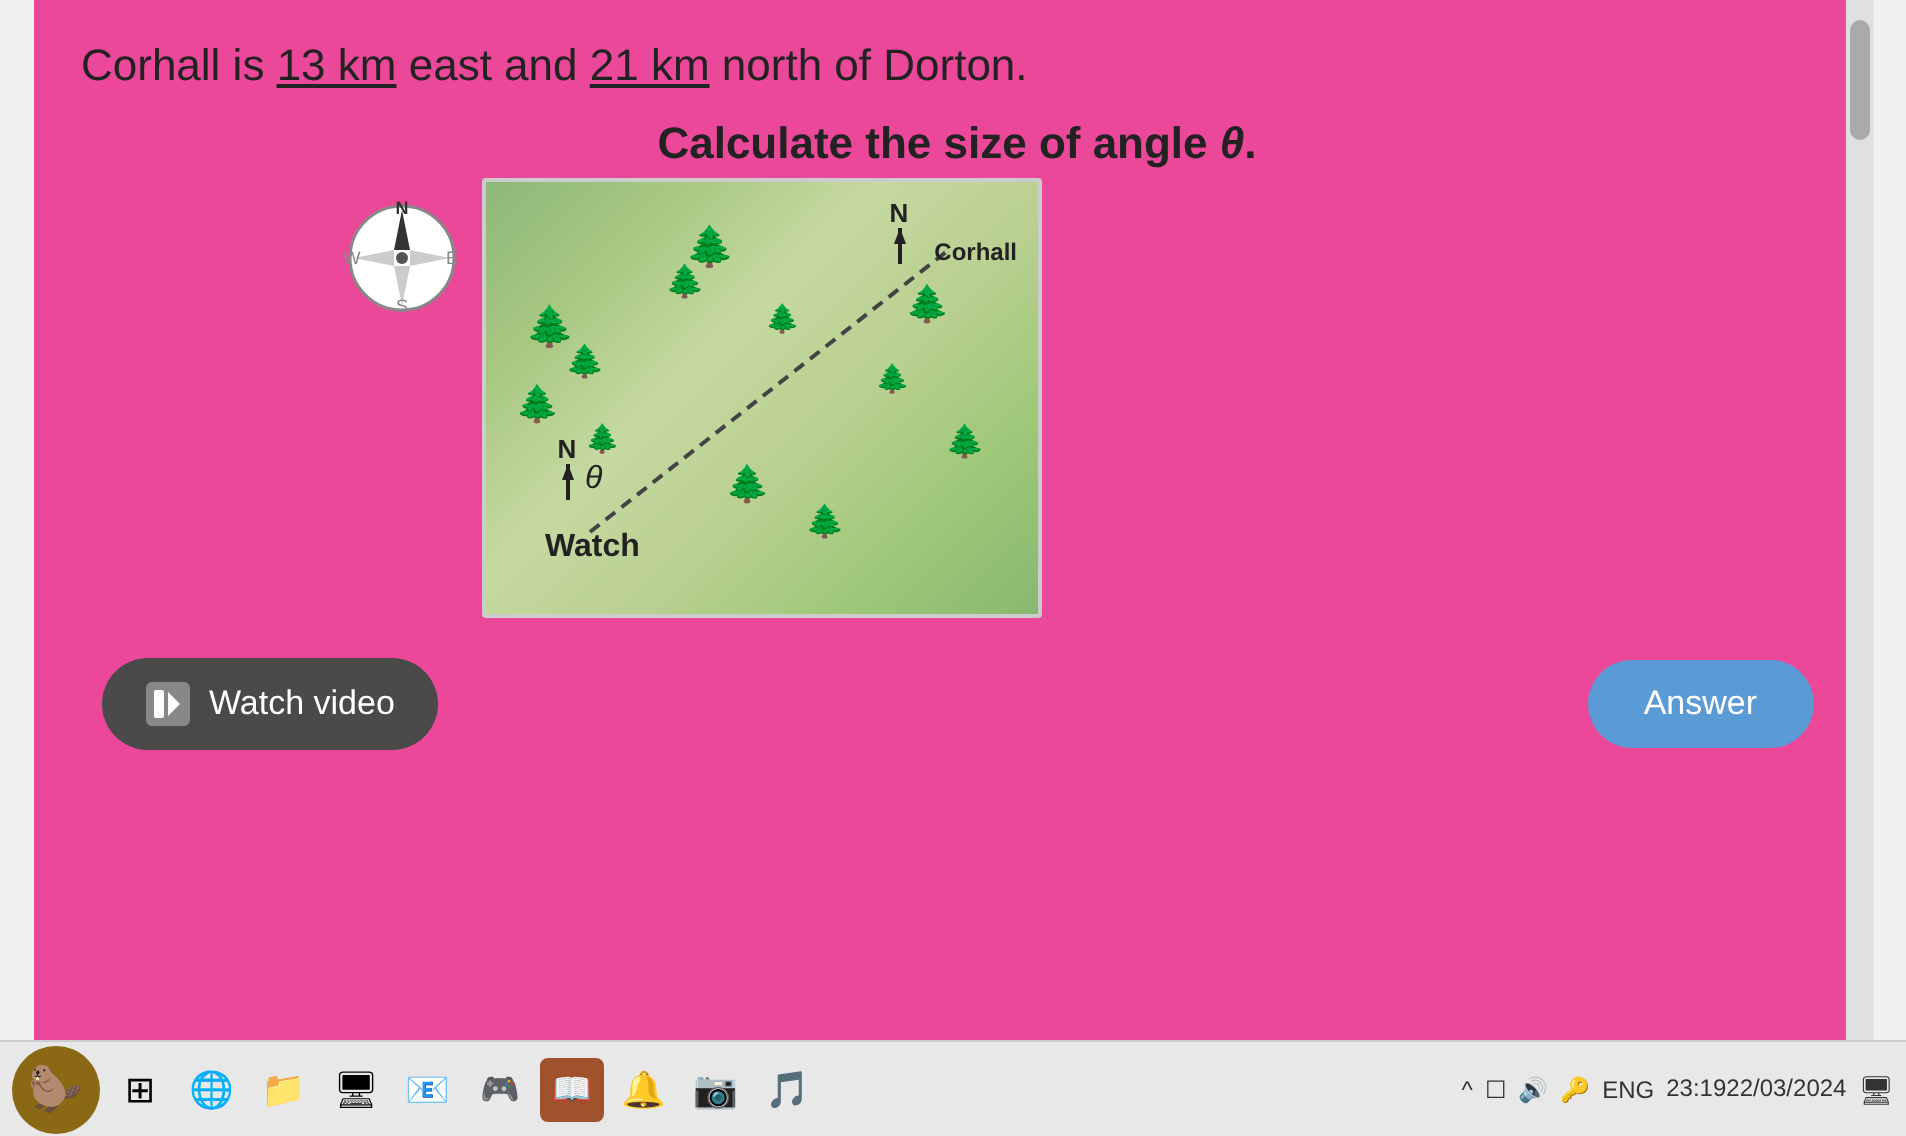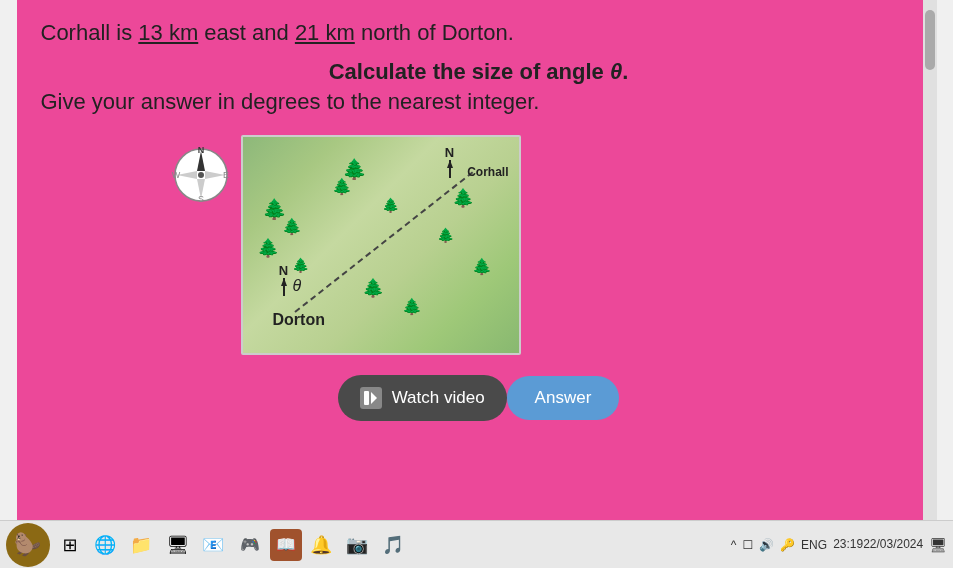--- a/index.html
+++ b/index.html
@@ -145,21 +145,21 @@
       bottom: 58px;
       left: 50px;
       font-size: 16px;
       font-style: italic;
       color: #222;
     }
 
     
     .bottom-row {
       display: flex;
-      justify-content: center;
+      justify-content: space-between;
       align-items: center;
       margin-top: 10px;
       padding: 0 10px;
     }
 
     .watch-video-btn {
       background: #4a4a4a;
       color: #ffffff;
       border: none;
       border-radius: 24px;
@@ -273,23 +273,20 @@
 <body>
 
 <div class="main-content">
 
   <div class="problem-statement">
     Corhall is <span class="underline">13 km</span> east and <span class="underline">21 km</span> north of Dorton.
   </div>
 
   <div class="sub-question">
     Calculate the size of angle <em>θ</em>.
-  </div>
-  <div class="sub-instruction">
-    Give your answer in degrees to the nearest integer.
   </div>
 
   <div class="diagram-container">
 
     <div class="compass-rose">
       <svg width="60" height="60" viewBox="0 0 60 60">
         <circle cx="30" cy="30" r="26" fill="white" stroke="#888" stroke-width="1.5"></circle>
 
         <polygon points="30,6 26,26 34,26" fill="#333"></polygon>
         <polygon points="30,54 26,34 34,34" fill="#ccc"></polygon>
@@ -340,21 +337,21 @@
         <svg width="14" height="20">
           <line x1="7" y1="0" x2="7" y2="18" stroke="#222" stroke-width="2"></line>
           <polygon points="7,0 4,8 10,8" fill="#222"></polygon>
         </svg>
       </div>
 
       <div class="theta-label">
         <em>θ</em>
       </div>
 
-      <div class="dorton-label">Dorton</div>
+      <div class="dorton-label">Watch</div>
 
     </div>
   </div>
 
   <div class="bottom-row">
     <button class="watch-video-btn">
       <div class="play-icon">
         <svg width="14" height="14" viewBox="0 0 14 14">
           <rect x="0" y="0" width="5" height="14" fill="white" rx="1"></rect>
           <polygon points="7,1 13,7 7,13" fill="white"></polygon>

